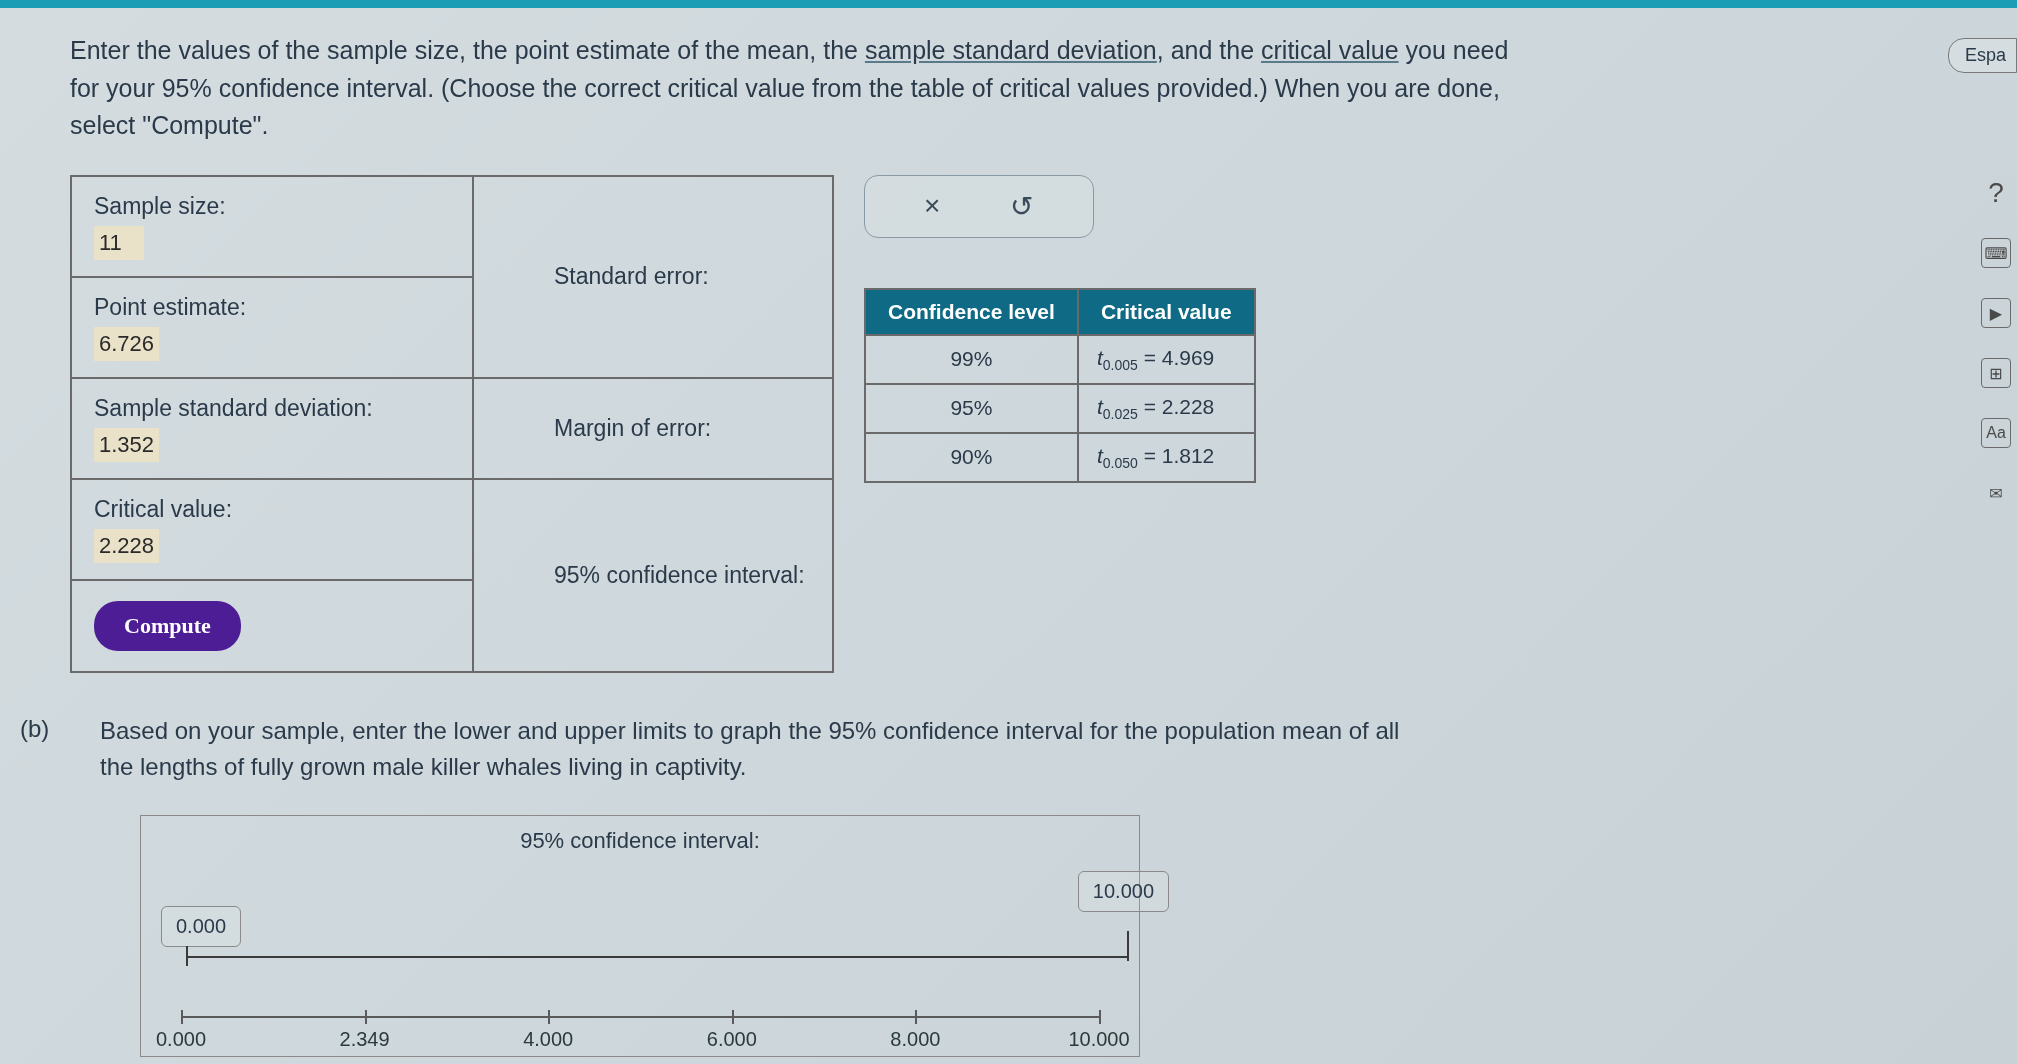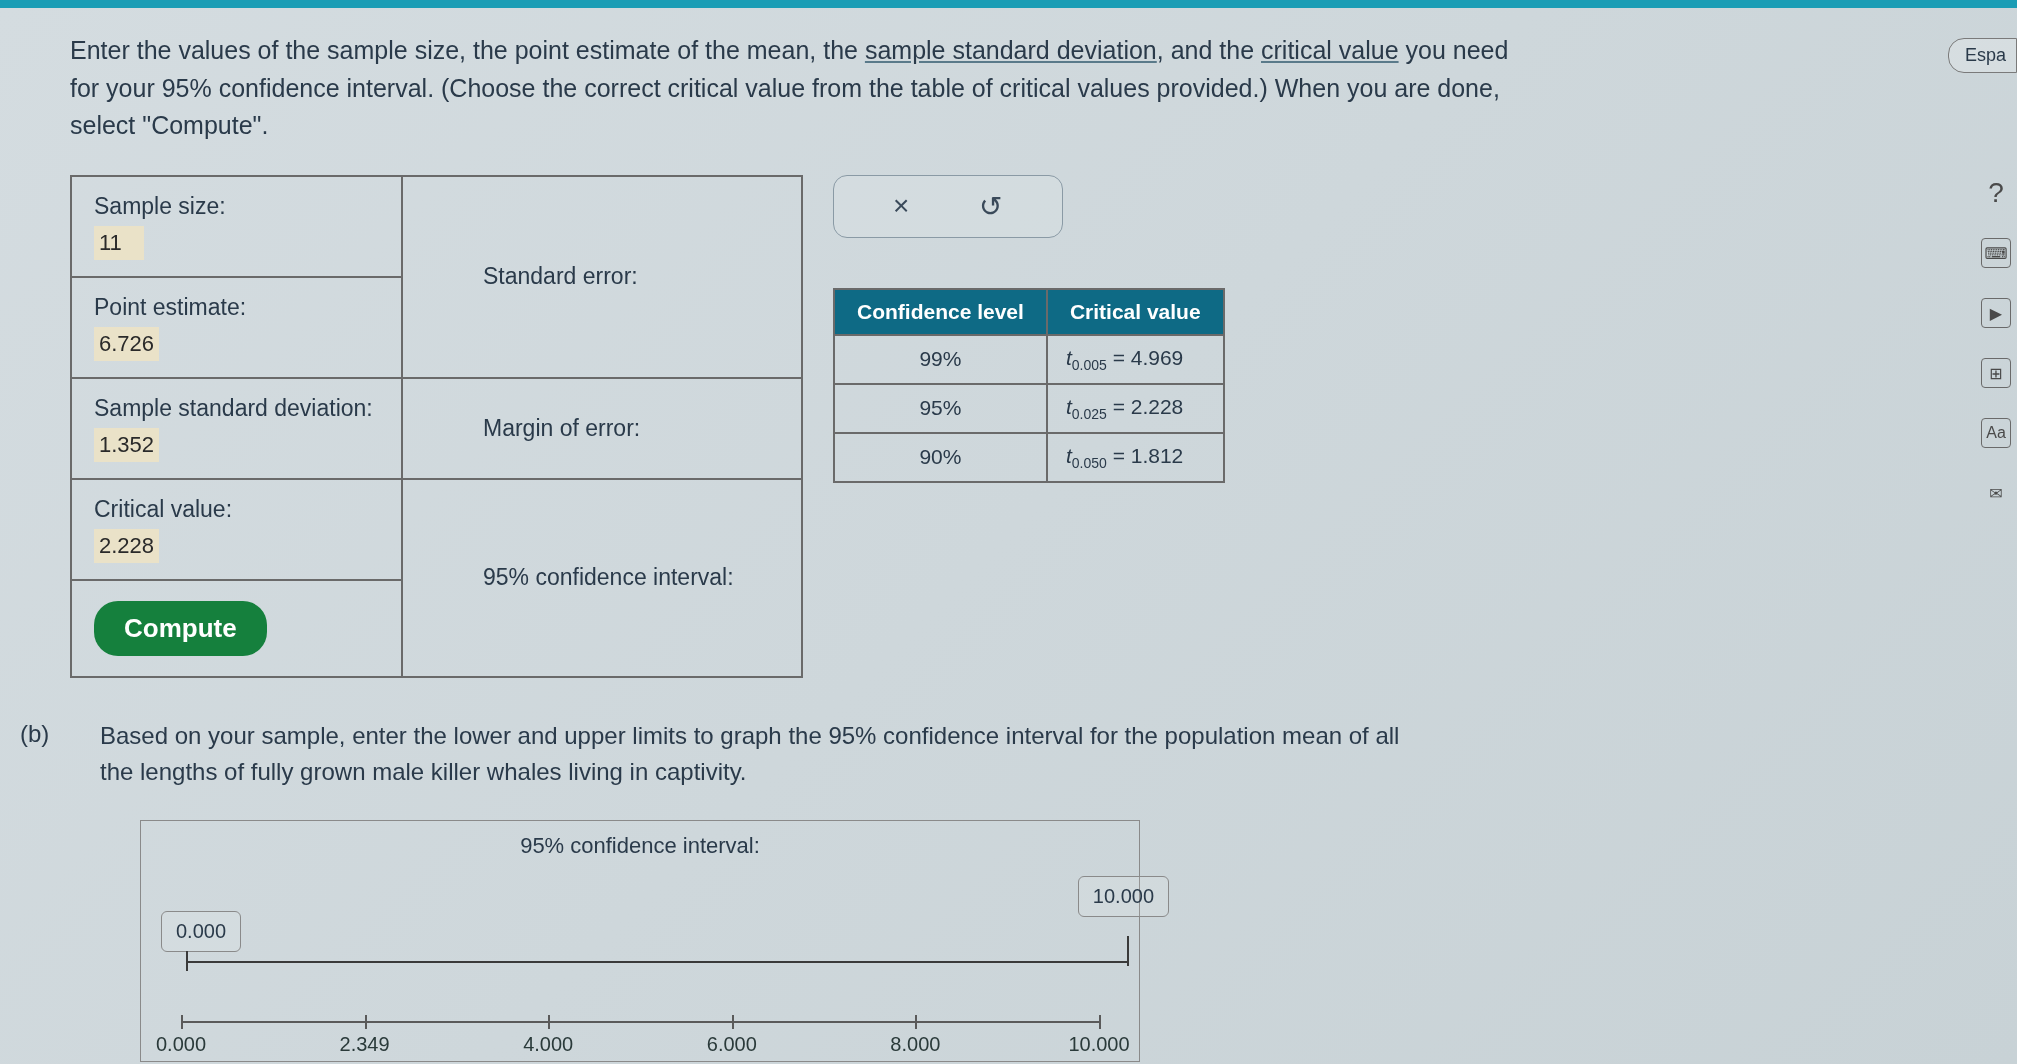--- a/index.html
+++ b/index.html
@@ -37,40 +37,41 @@
   border-collapse: collapse;
   border: 2px solid #6a6a6a;
 }
 .calc-table td {
   border: 2px solid #6a6a6a;
   padding: 16px 22px;
   font-size: 23px;
   color: #2a3a4a;
   vertical-align: middle;
 }
-.col-left { width: 331px; }
-.col-right { width: 400px; text-align: left; padding-left: 80px !important; }
+.col-left { width: 402px; }
+.col-right { width: 360px; text-align: left; padding-left: 80px !important; }
 .input-box {
   display: inline-block;
   background: #eae2c8;
   padding: 4px 5px;
   font-size: 22px;
   color: #2a2a2a;
   margin-top: 6px;
   min-width: 50px;
 }
 .compute-btn {
-  background: #15803d;
+  background: #4c1d95;
   color: #fff;
   border: none;
   border-radius: 24px;
   padding: 12px 30px;
-  font-size: 26px;
+  font-size: 22px;
   font-weight: 600;
   cursor: pointer;
+  font-family: Liberation Serif, serif;
 }
 .side-col {
   display: flex;
   flex-direction: column;
   gap: 50px;
 }
 .action-box {
   border: 1px solid #8a9aa5;
   border-radius: 14px;
   padding: 14px 22px;

